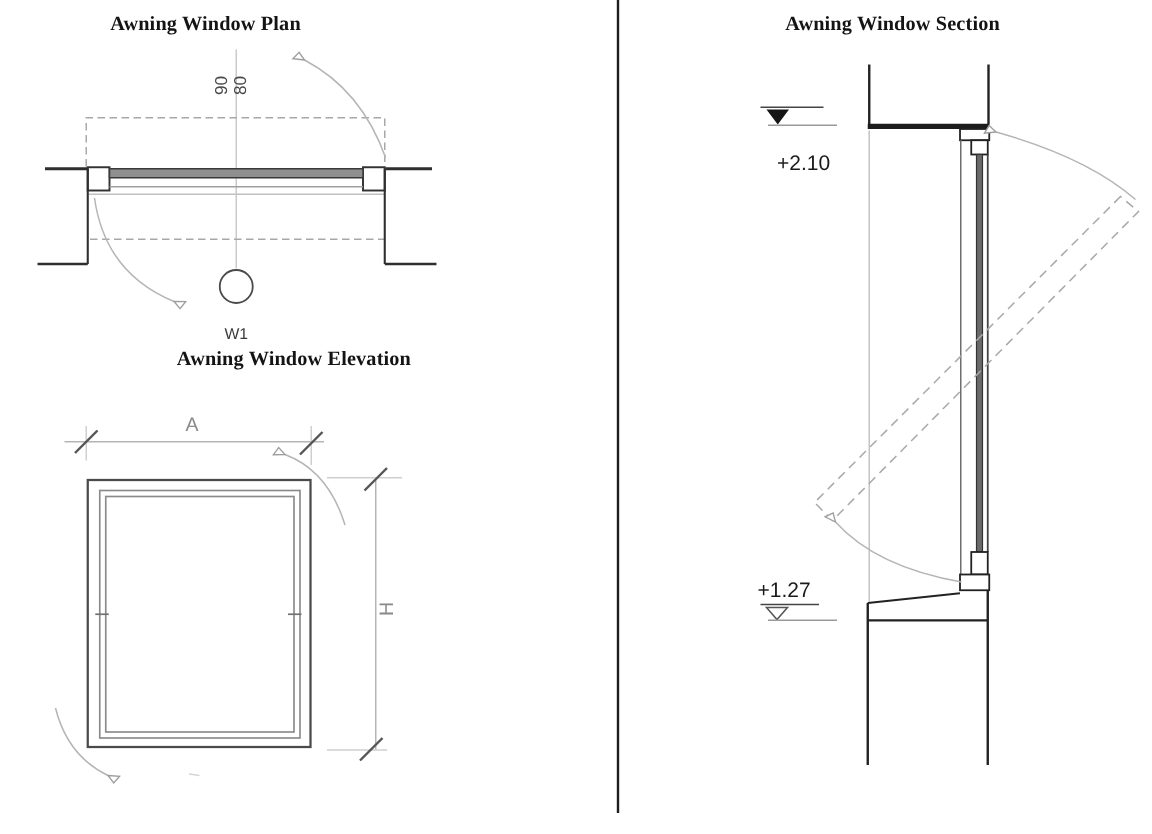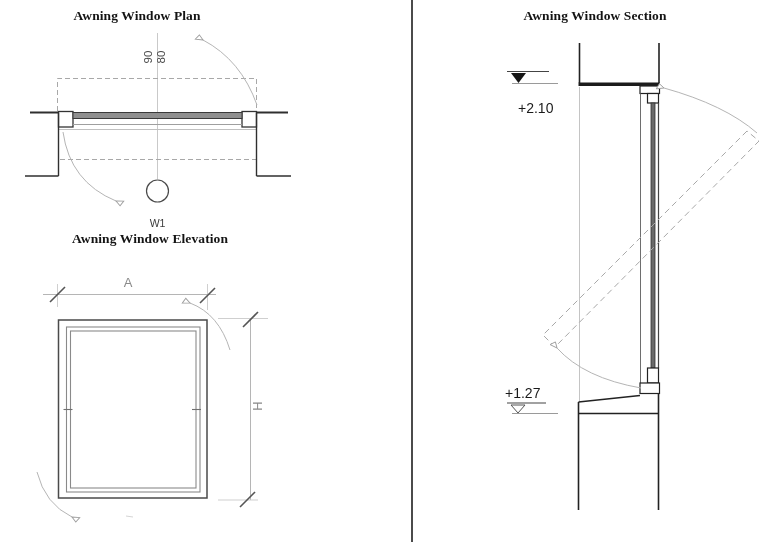--- a/index.html
+++ b/index.html
@@ -103,21 +103,21 @@
     </g>
   </svg>
 
   <div class="label title" style="left:37px;top:8px;width:200px;">Awning Window Plan</div>
 
   <div class="label dim-dark rot" style="left:140px;top:45px;width:16px;height:24px;line-height:24px;">90</div>
   <div class="label dim-dark rot" style="left:153px;top:45px;width:16px;height:24px;line-height:24px;">80</div>
 
   <div class="label tag" style="left:145px;top:185px;width:25px;margin-top:32px;">W1</div>
 
-  <div class="label title" style="left:40px;top:231px;width:220px;">Awning Window Elevation</div>
+  <div class="label title" style="left:54px;top:231px;width:220px;text-align:right;">Awning Window Elevation</div>
 
   <div class="label dim" style="left:120px;top:275px;width:16px;">A</div>
   <div class="label dim rot" style="left:250px;top:396px;width:16px;height:20px;line-height:20px;">H</div>
 
   <div class="label title" style="left:494px;top:8px;width:202px;">Awning Window Section</div>
 
   <div class="label level" style="left:518px;top:53px;margin-top:47px;">+2.10</div>
   <div class="label level" style="left:505px;top:385px;">+1.27</div>
 
 </div>

